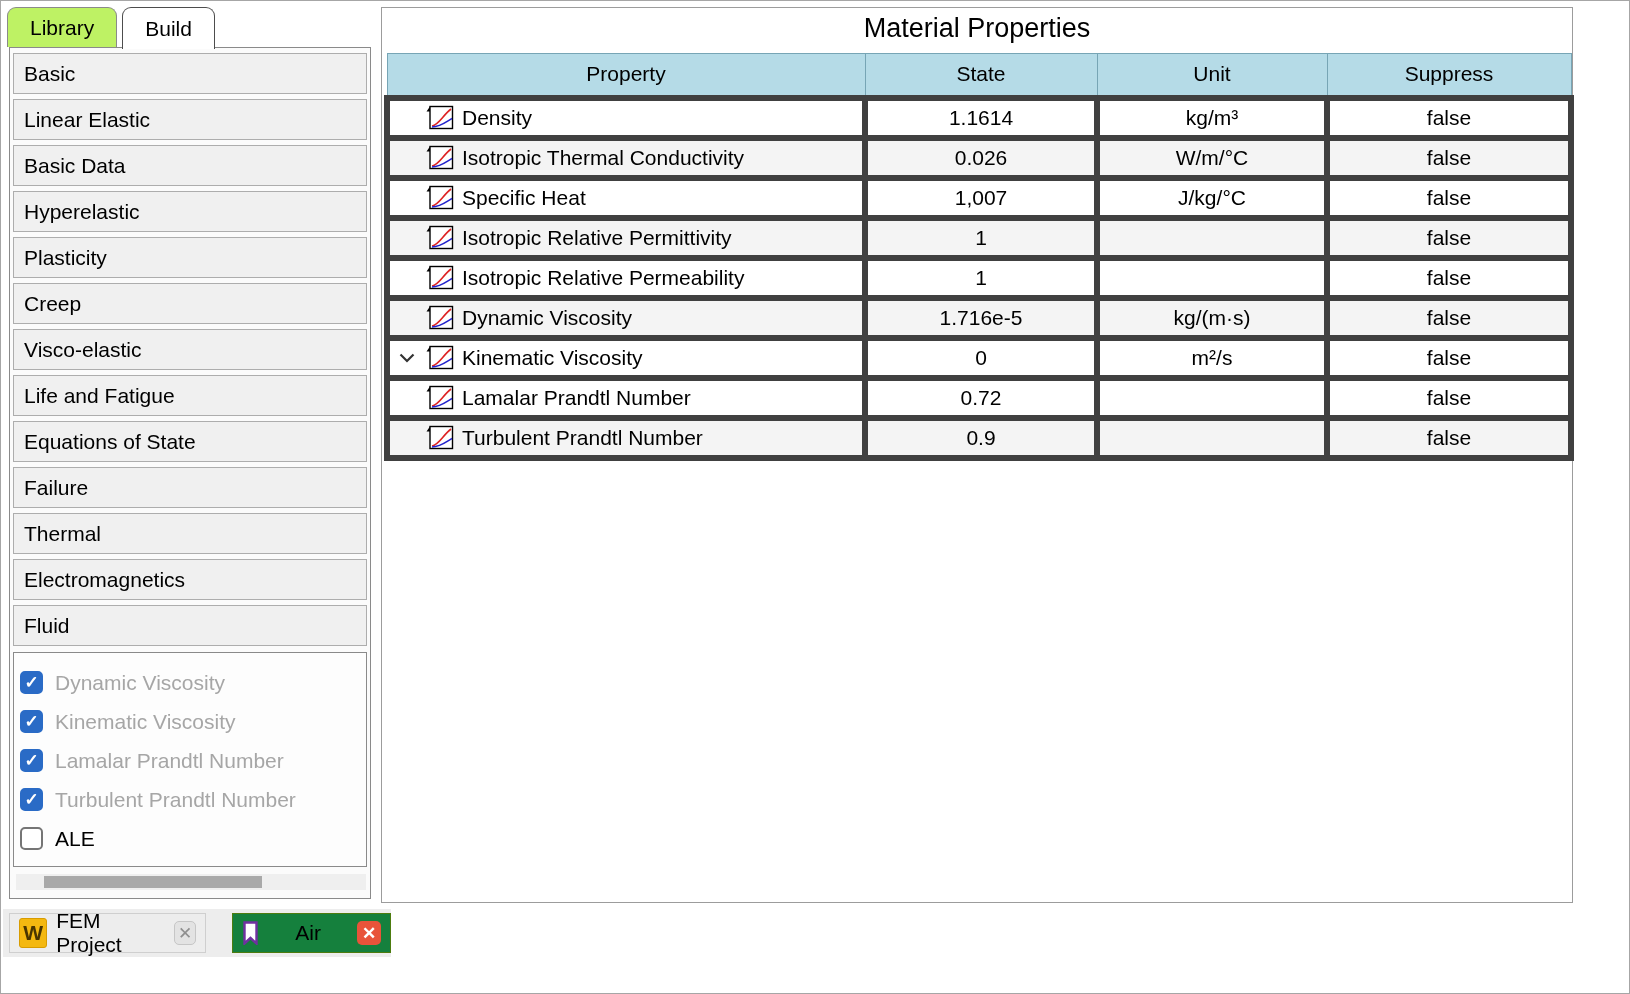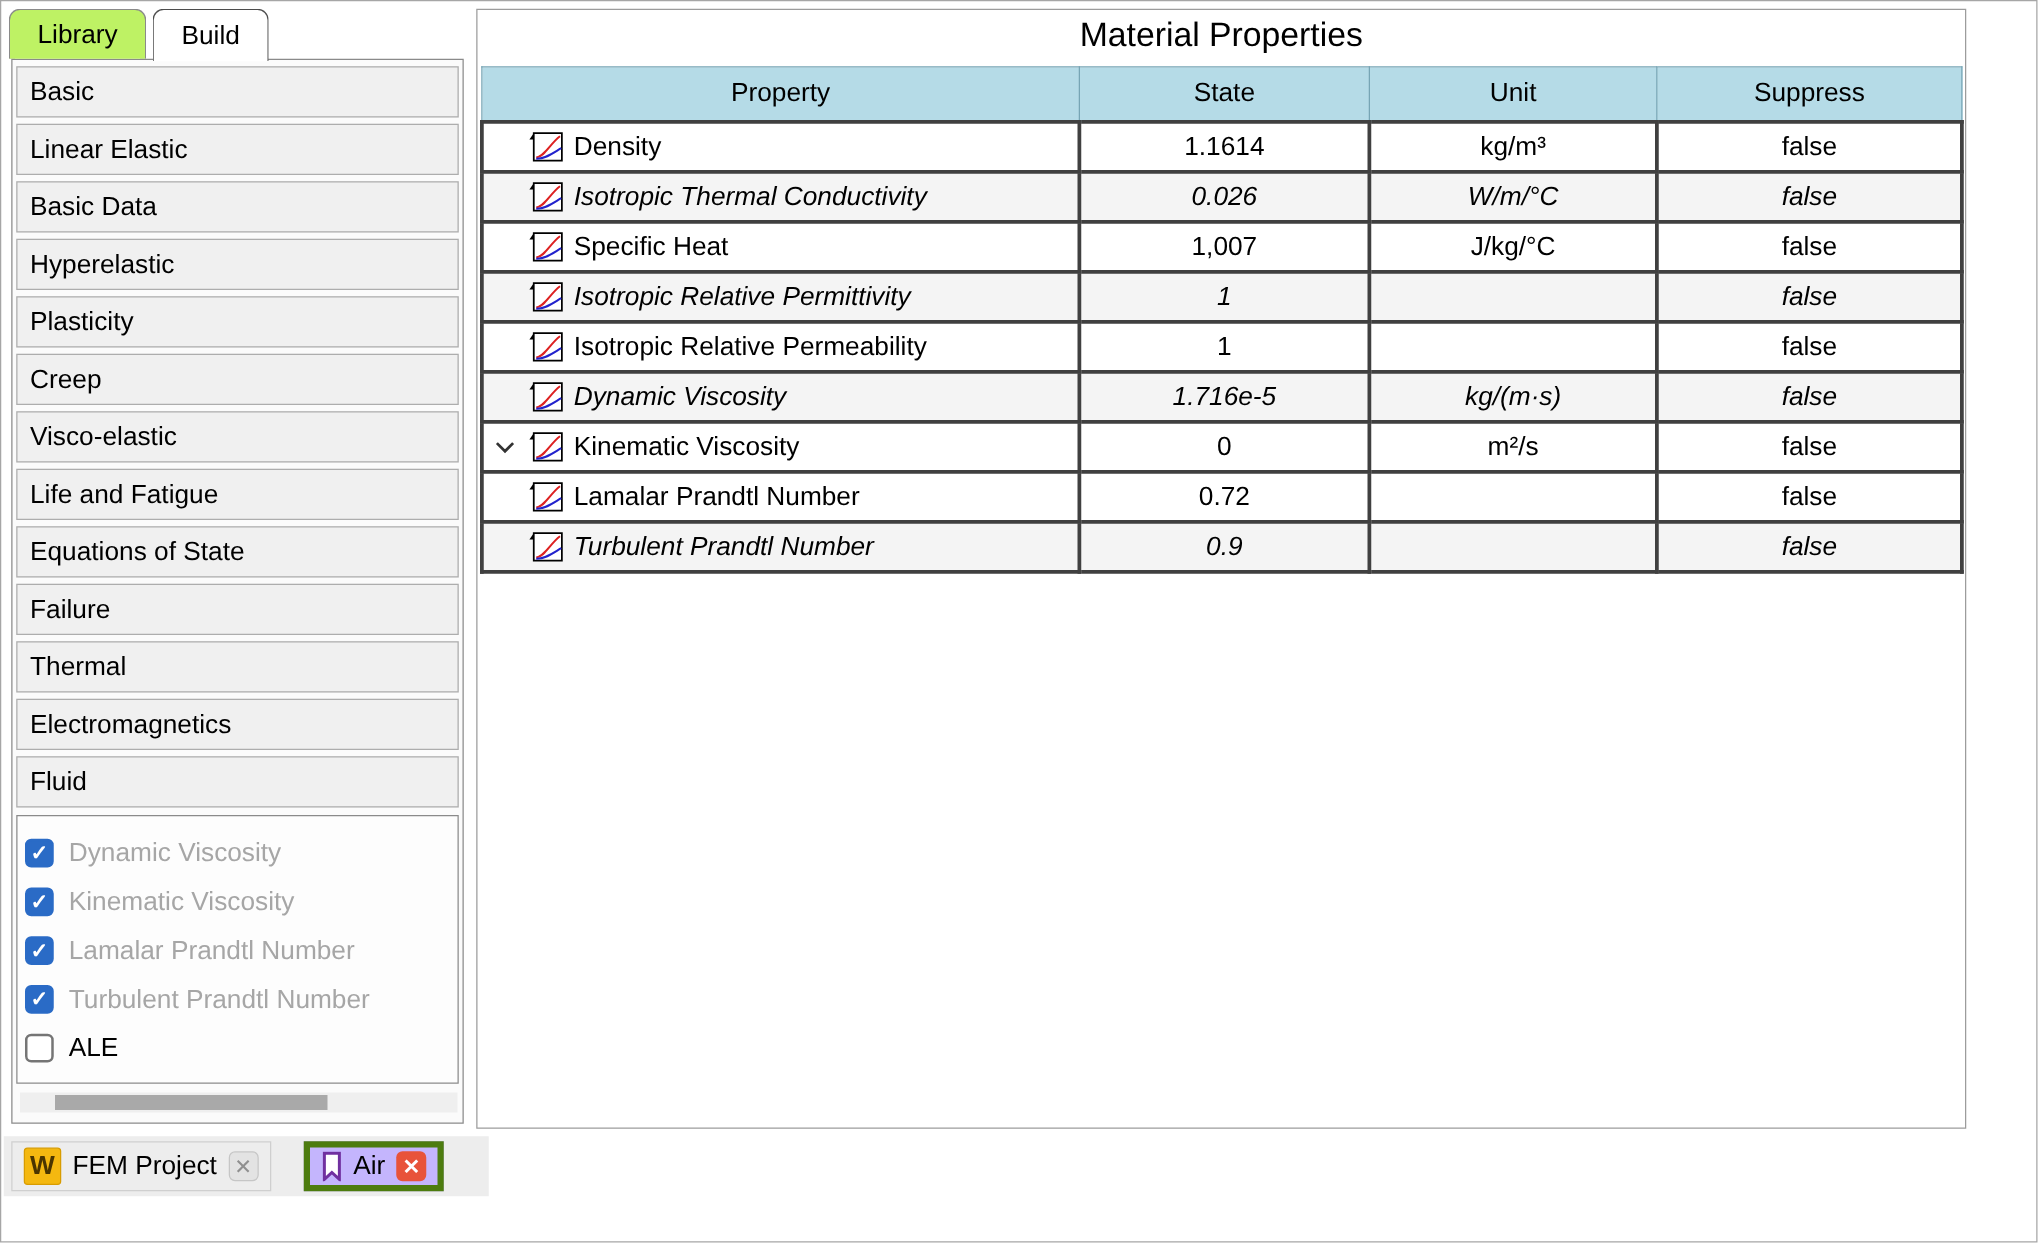--- a/index.html
+++ b/index.html
@@ -32,33 +32,33 @@
   .hscroll { position: absolute; left: 6px; bottom: 8px; width: 350px; height: 16px; background: #efefef; }
   .hthumb { position: absolute; left: 28px; top: 2px; width: 218px; height: 12px; background: #a9a9a9; }
 
   
   .main { position: absolute; left: 380px; top: 6px; width: 1192px; height: 896px;
           background: #fff; border: 1px solid #9c9c9c; }
   .page-title { text-align: center; font-size: 27px; margin-top: 5px; }
   .ptable { border-collapse: collapse; table-layout: fixed; width: 1184px; margin: 9px 2px 0 2px; }
   .ptable th { background: var(--header-bg, #b5dbe7); font-weight: 400; font-size: 21px; height: 44px;
                border: 1px solid #77a5b5; }
-  .ptable td { border: 3px solid #404040; height: 40px; font-size: 21px; padding: 0; }
-  tr.alt { background: #f4f4f4; font-style: italic; }
+  .ptable td { border: 6px solid #404040; height: 40px; font-size: 21px; padding: 0; }
+  tr.alt { background: #f4f4f4; }
   .prop-flex { display: flex; align-items: center; gap: 8px; padding-left: 6px; }
   .expander { width: 22px; display: flex; justify-content: center; align-items: center; }
   .chart-ic { width: 28px; height: 25px; display: flex; align-items: center; }
   .c-val, .c-unit, .c-sup { text-align: center; }
 
   
   .doc-bar { position: absolute; left: 2px; top: 908px; width: 388px; height: 48px; background: #ededed;
              display: flex; align-items: center; gap: 26px; padding-left: 6px; }
   .doc-tab { height: 40px; display: flex; align-items: center; gap: 9px; padding: 0 9px; font-size: 21px; }
   .doc-tab.inactive { background: #ededed; border: 1px solid #cfcfcf; }
-  .doc-tab.active { background: #c4b5fd; border: 5px solid #4d7c0f; }
+  .doc-tab.active { background: #15803d; border: 1px solid #4d7c0f; gap: 36px; }
   .w-icon { width: 30px; height: 30px; background: var(--workbench-yellow, #f4b810); color: #4a3500;
             font-weight: bold; font-size: 21px; display: flex; align-items: center; justify-content: center;
             border-radius: 3px; border: 1px solid #d89c00; }
   .close-btn { width: 24px; height: 24px; border-radius: 5px; display: flex; align-items: center;
                justify-content: center; font-size: 17px; line-height: 1; }
   .close-gray { background: #e3e3e3; border: 1px solid #c6c6c6; color: #8f8f8f; }
   .close-red { background: var(--close-red, #e8533a); color: #fff; font-weight: bold; }
 </style>
 </head>
 <body>

